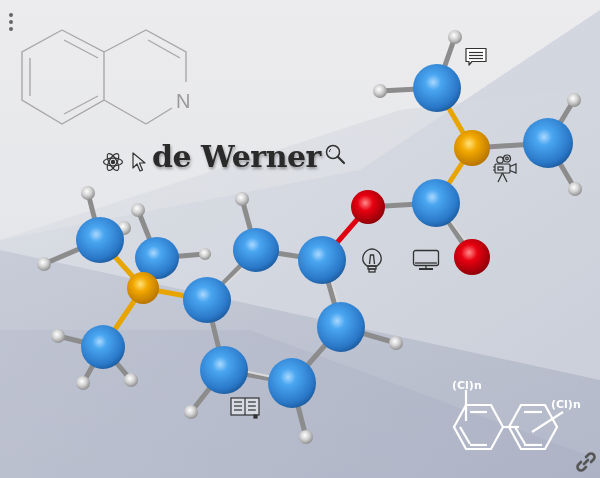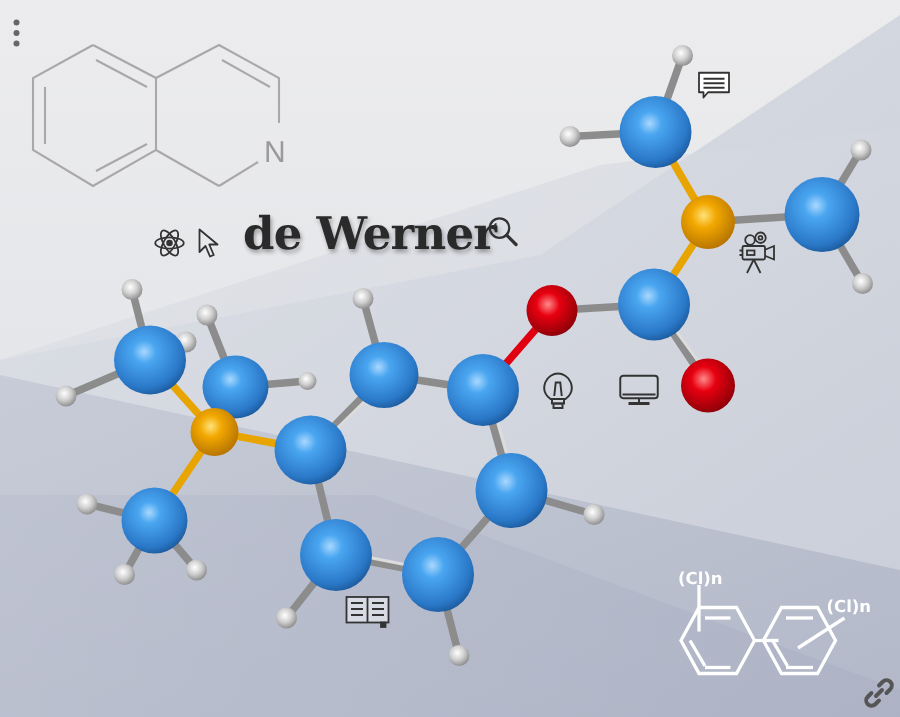--- a/index.html
+++ b/index.html
@@ -11,21 +11,21 @@
   }
   .layer { position: absolute; left: 0; top: 0; width: 600px; height: 478px; }
   .title {
     position: absolute; left: 40px; width: 400px; text-align: center;
     font-family: "DejaVu Serif", "Liberation Serif", serif;
     font-weight: bold; color: #2a2a2a;
     text-shadow: 1px 2px 3px rgba(0,0,0,0.35);
     letter-spacing: -0.5px;
   }
   .title-line1 { top: 104px; font-size: 30px; }
-  .title-line2 { top: 139px; left: 162px; width: 180px; font-size: 30px; text-align: left; }
+  .title-line2 { top: 139px; left: 152px; width: 180px; font-size: 30px; text-align: left; }
   .icon-btn { position: absolute; display: block; cursor: pointer; }
   .icon-btn svg { display: block; }
   .menu-dots { position: absolute; left: 7px; top: 13px; width: 8px; height: 20px; cursor: pointer; }
   .menu-dots span { display: block; width: 4px; height: 4px; border-radius: 50%; background: #666; margin: 0 0 3px 2px; }
 </style>
 </head>
 <body>
 
 <div id="stage">
 

